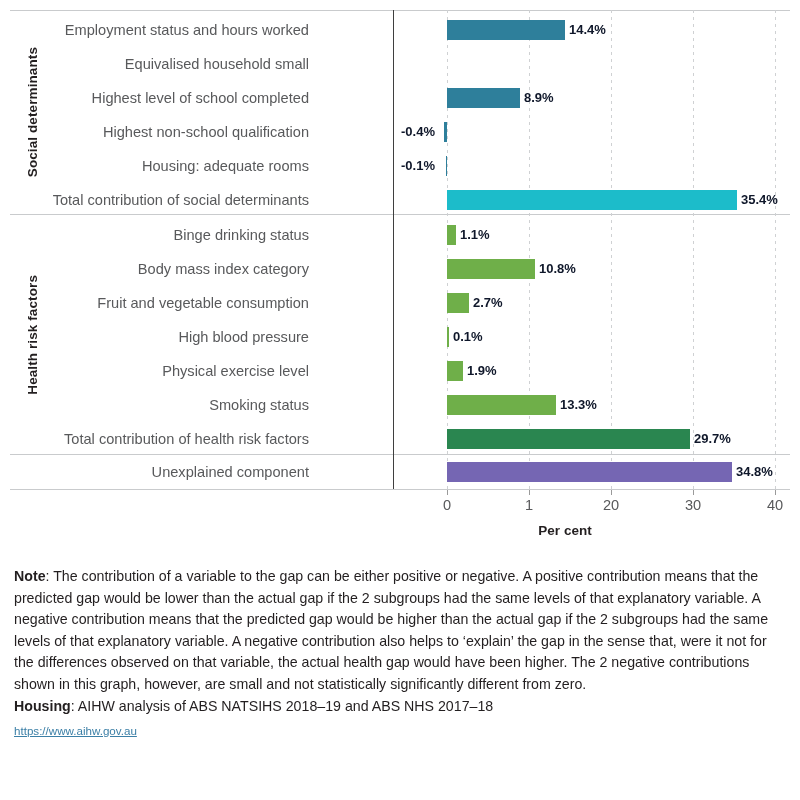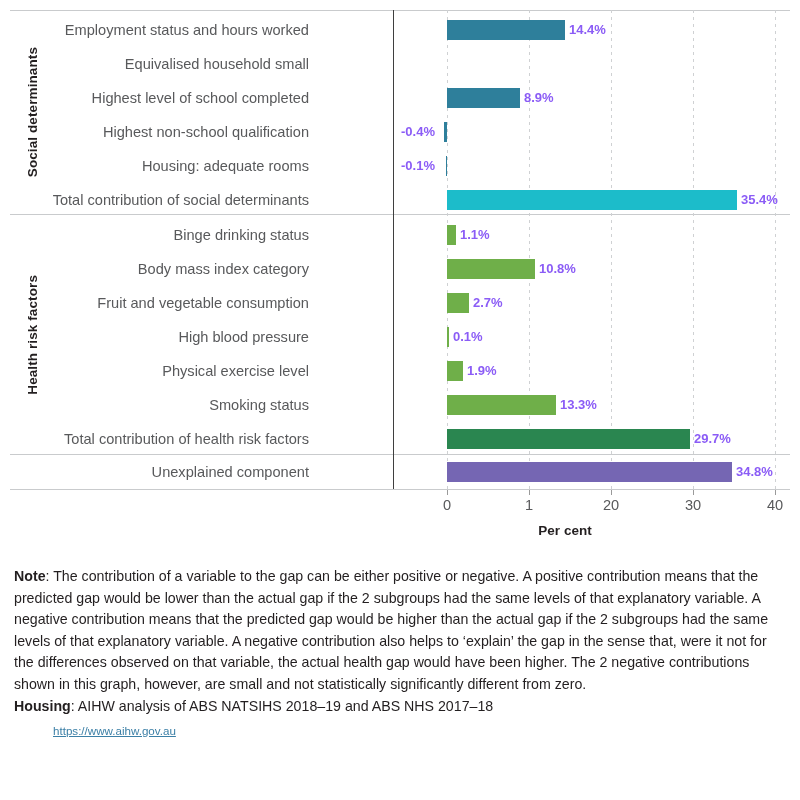--- a/index.html
+++ b/index.html
@@ -103,21 +103,21 @@
     border: 0;
   }
 
   .bar-value {
     position: absolute;
     top: 0;
     height: 34px;
     line-height: 34px;
     font-size: 13px;
     font-weight: bold;
-    color: #8b5cf6;
+    color: #0f172a;
     white-space: nowrap;
   }
 
   
   #gridlines {
     position: absolute;
     left: 0;
     top: 10px;
     width: 800px;
     height: 480px;
@@ -191,21 +191,20 @@
   }
   #footnotes b { font-weight: bold; }
   #note-paragraph { margin: 0 0 0 0; text-align: left; }
   #source-paragraph { margin: 1px 0 0 0; }
   #source-url {
     display: inline-block;
     margin-top: 2px;
     font-size: 11.6px;
     color: #3b7fa6;
     text-decoration: underline;
-    margin-left: 39px;
   }
 </style>
 </head>
 <body>
 
 <div id="chart-figure">
 
   <div class="hrule" style="top:10px;"></div>
   <div class="hrule" style="top:214px;"></div>
   <div class="hrule" style="top:454px;"></div>

